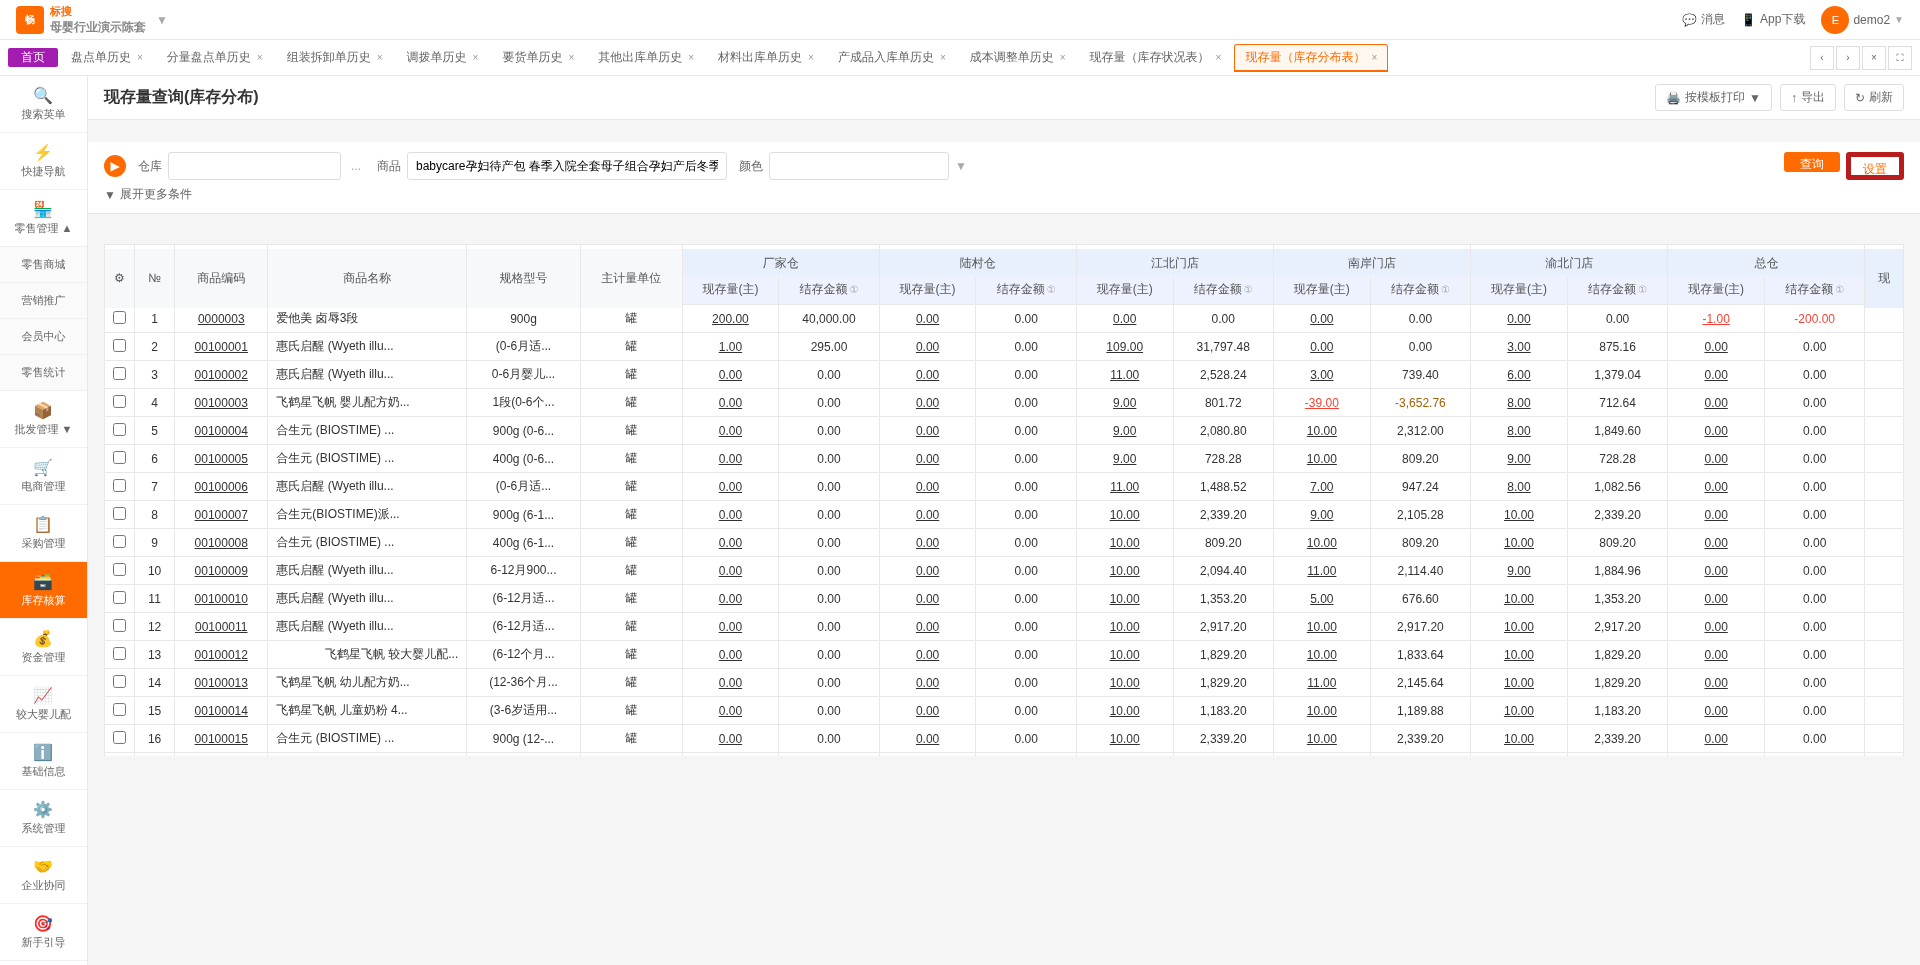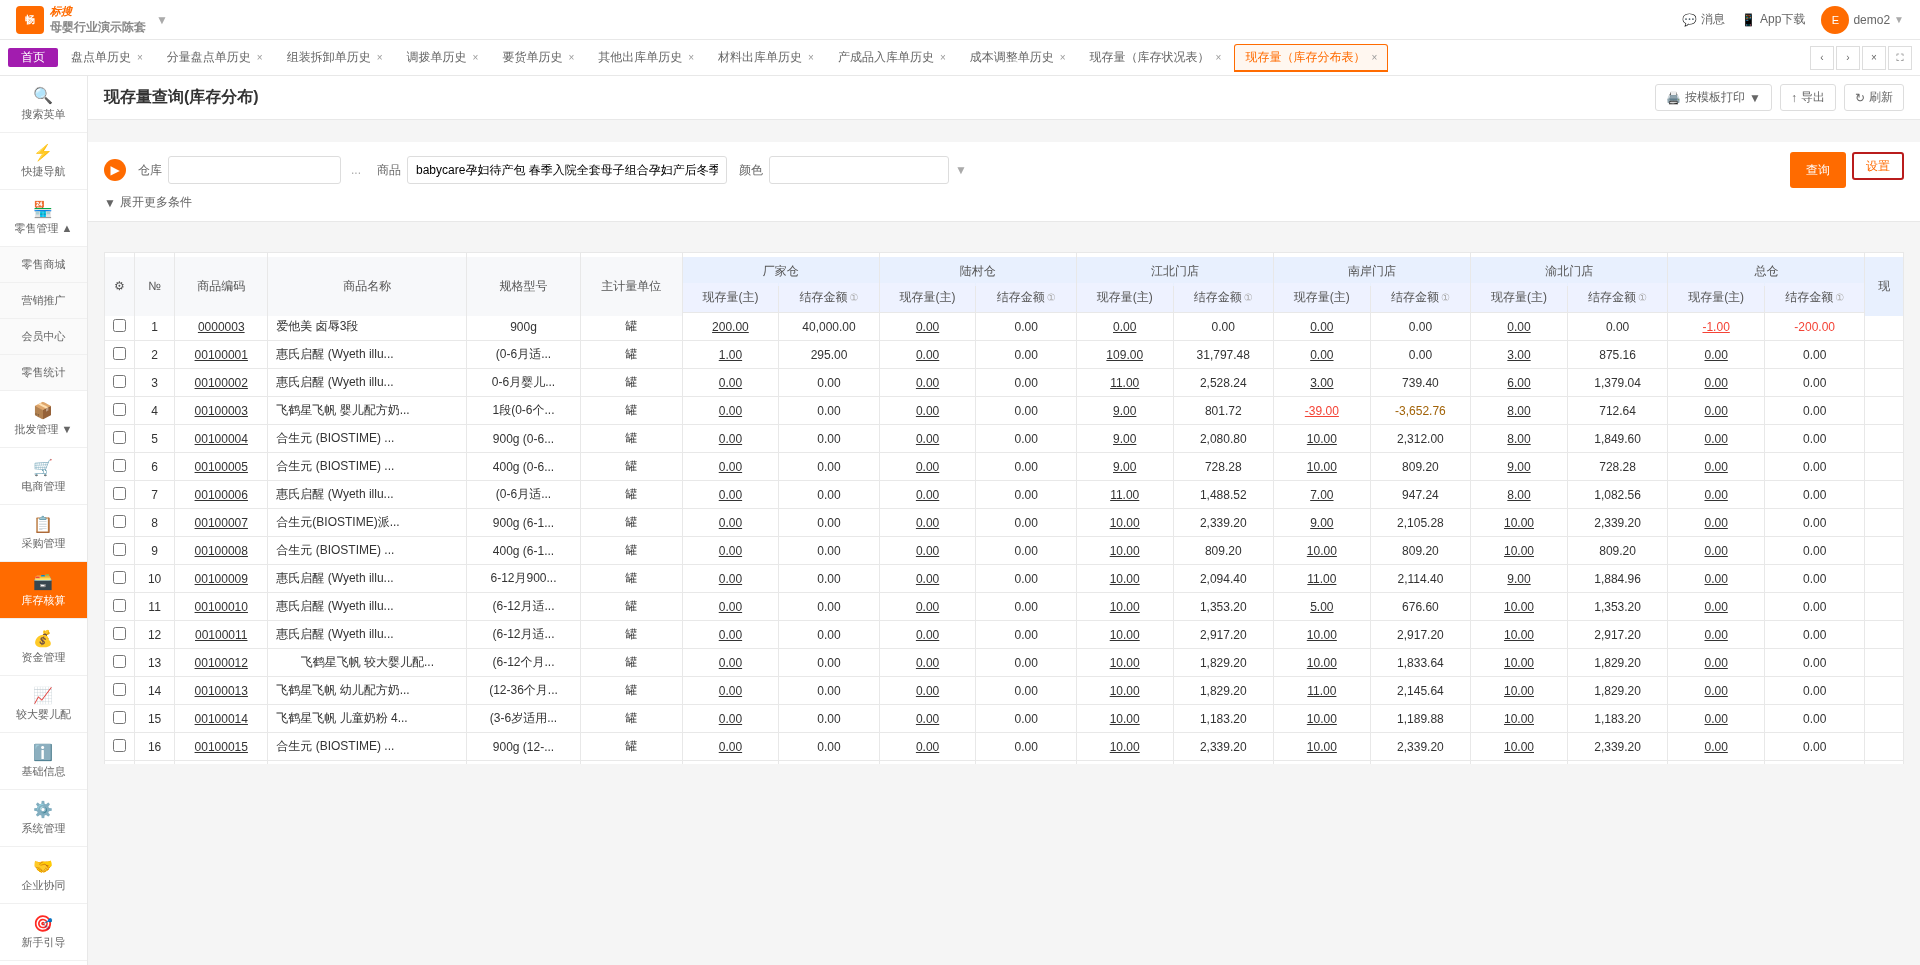--- a/index.html
+++ b/index.html
@@ -43,22 +43,22 @@
     .btn-action { display: flex; align-items: center; gap: 4px; padding: 4px 10px; border: 1px solid #ddd; background: #fff; cursor: pointer; font-size: 12px; color: #666; border-radius: 3px; }
     
     
     .search-area { background: #fff; padding: 10px 16px; border-bottom: 1px solid #e8e8e8; }
     .search-row { display: flex; align-items: center; gap: 12px; flex-wrap: wrap; }
     .search-field { display: flex; align-items: center; gap: 6px; }
     .search-label { color: #666; font-size: 12px; white-space: nowrap; }
     .search-input { height: 28px; border: 1px solid #ddd; padding: 0 8px; font-size: 12px; border-radius: 3px; min-width: 80px; }
     .search-input-long { min-width: 320px; }
     .search-input-color { min-width: 180px; }
-    .btn-search { background: #ff6b00; color: #fff; border: none; padding: 4px 16px; border-radius: 3px; cursor: pointer; font-size: 12px; height: 36px; }
-    .btn-setting { background: #fff; color: #ff6b00; border: 2px solid #b91c1c; padding: 4px 12px; border-radius: 3px; cursor: pointer; font-size: 12px; height: 28px; }
+    .btn-search { background: #ff6b00; color: #fff; border: none; padding: 4px 16px; border-radius: 3px; cursor: pointer; font-size: 12px; height: 20px; }
+    .btn-setting { background: #fff; color: #ff6b00; border: 5px solid #b91c1c; padding: 4px 12px; border-radius: 3px; cursor: pointer; font-size: 12px; height: 28px; }
     .expand-more { display: flex; align-items: center; gap: 4px; color: #666; font-size: 12px; cursor: pointer; margin-top: 6px; }
     .ellipsis-btn { color: #aaa; cursor: pointer; padding: 0 4px; }
     
     
     .table-area { flex: 1; overflow: auto; padding: 0 16px 16px; background: #f5f5f5; }
     .data-table { width: 100%; border-collapse: collapse; background: #fff; margin-top: 8px; font-size: 12px; }
     .data-table th { background: #f7f8fa; border: 1px solid #e8e8e8; padding: 6px 8px; text-align: center; font-weight: 500; color: #555; white-space: nowrap; position: sticky; top: 12px; z-index: 2; }
     .data-table td { border: 1px solid #e8e8e8; padding: 5px 8px; text-align: center; white-space: nowrap; background: #fff; }
     .underline-val { text-decoration: underline; color: #333; cursor: pointer; }
     .table-scroll-wrap { overflow-x: auto; overflow-y: auto; max-height: 520px; }
@@ -66,21 +66,21 @@
     .th-group { text-align: center; }
   </style>
 </head>
 <body>
 
 <div class="top-bar">
   <div class="top-bar-left">
     <div class="logo-area">
       <div class="logo-icon">畅</div>
       <div>
-        <div style="font-size:11px;color:#ff6b00;font-weight:bold;font-style:italic;">标搜</div>
+        <div style="font-size:11px;color:#ff6b00;font-weight:bold;">标搜</div>
         <div style="font-size:12px;color:#888;">母婴行业演示陈套</div>
       </div>
       <span style="color:#aaa;font-size:12px;margin-left:4px;">▼</span>
     </div>
   </div>
   <div class="top-bar-right">
     <div class="top-bar-right-item">
       <span>💬</span>
       <span>消息</span>
     </div>
@@ -528,21 +528,21 @@
       <td><span class="underline-val">10.00</span></td>
       <td>2,917.20</td>
       <td><span class="underline-val">0.00</span></td>
       <td>0.00</td>
       <td></td>
     </tr>
               <tr>
       <td><input type="checkbox" style=""></td>
       <td>13</td>
       <td><span class="underline-val">00100012</span></td>
-      <td style="text-align:center;max-width:160px;overflow:hidden;text-overflow:ellipsis;">飞鹤星飞帆 较大婴儿配...</td>
+      <td style="text-align:right;max-width:160px;overflow:hidden;text-overflow:ellipsis;">飞鹤星飞帆 较大婴儿配...</td>
       <td>(6-12个月...</td>
       <td>罐</td>
       <td><span class="underline-val">0.00</span></td>
       <td>0.00</td>
       <td><span class="underline-val">0.00</span></td>
       <td>0.00</td>
       <td><span class="underline-val">10.00</span></td>
       <td>1,829.20</td>
       <td><span class="underline-val">10.00</span></td>
       <td>1,833.64</td>

